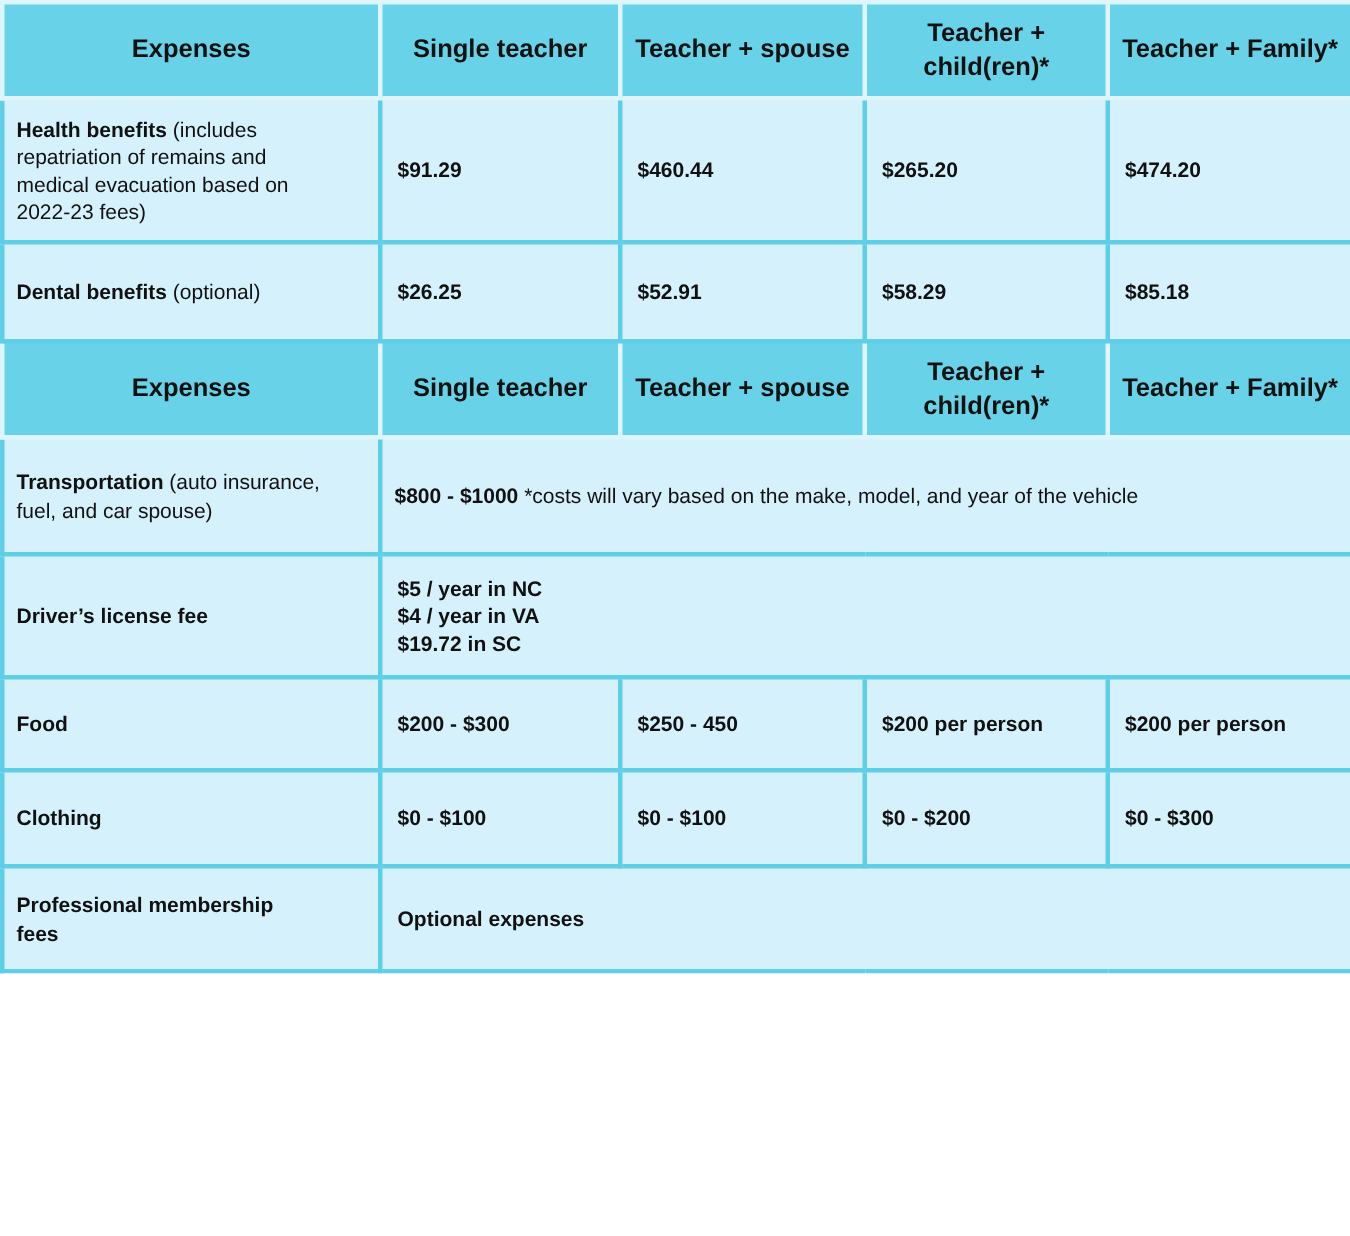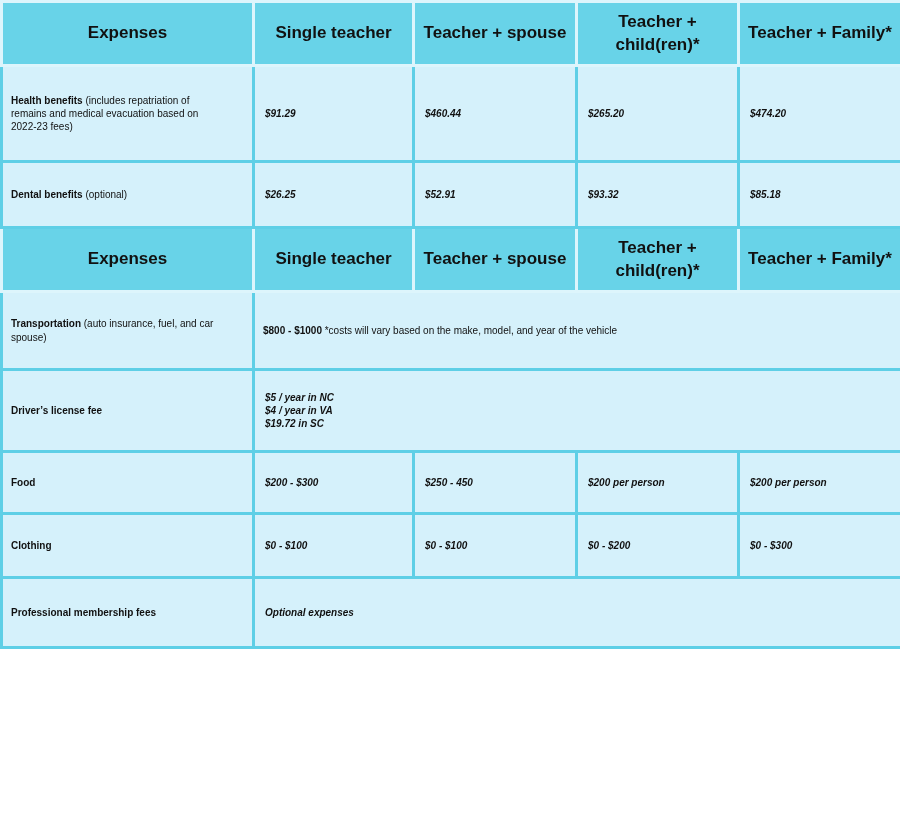--- a/index.html
+++ b/index.html
@@ -23,29 +23,29 @@
     font-size:17px;
     font-weight:bold;
     text-align:center;
     vertical-align:middle;
     padding:4px 8px;
     line-height:1.35;
   }
   td{
     background:var(--body-bg);
     border:3px solid var(--border-cyan);
-    font-size:10px;
+    font-size:14px;
     vertical-align:middle;
     padding:6px 10px 6px 8px;
     line-height:1.32;
     text-align:left;
   }
   td.label{padding-right:26px;}
   td.label.pr-wide{padding-right:56px;}
-  td.val{font-weight:bold;padding-left:10px;font-style:italic;}
+  td.val{font-weight:bold;padding-left:10px;}
   .term{font-weight:bold;}
   .note{font-weight:normal;}
 </style>
 </head>
 <body>
 
 <table>
   <colgroup>
     <col style="width:252px">
     <col style="width:160px">
@@ -72,21 +72,21 @@
     <td class="val">$265.20</td>
     <td class="val">$474.20</td>
   </tr>
 
   <tr style="height:66px">
     <td class="label">
       <span class="term">Dental benefits</span><span class="note"> (optional)</span>
     </td>
     <td class="val">$26.25</td>
     <td class="val">$52.91</td>
-    <td class="val">$93.32</td>
+    <td class="val">$58.29</td>
     <td class="val">$85.18</td>
   </tr>
 
   <tr style="height:64px">
     <th>Expenses</th>
     <th>Single teacher</th>
     <th>Teacher + spouse</th>
     <th>Teacher + child(ren)*</th>
     <th>Teacher + Family*</th>
   </tr>

